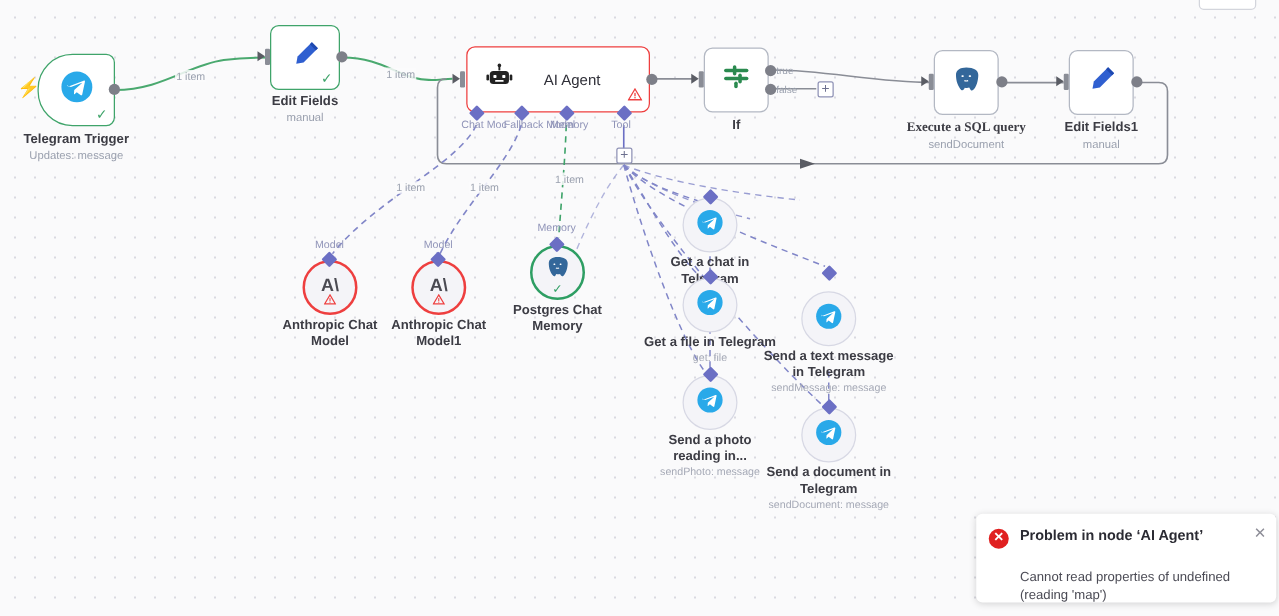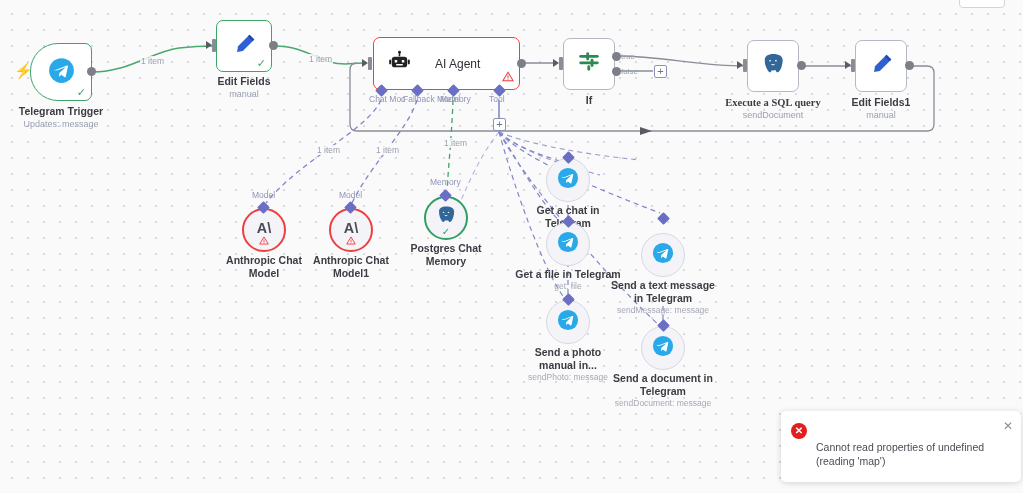--- a/index.html
+++ b/index.html
@@ -413,21 +413,21 @@
   <div class="circ-node" style="left:546px; top:300px;">
     <div class="circ">
       <span>
         <svg width="22" height="22" viewBox="0 0 24 24">
           <circle cx="12" cy="12" r="11" fill="#29a9e9"></circle>
           <path d="M5.6 11.9l11.2-4.3c.6-.2 1.1.1.9.9l-1.9 8.9c-.1.6-.5.8-1 .5l-2.9-2.1-1.4 1.3c-.2.2-.3.2-.6.2l.2-3 5.4-4.9c.2-.2 0-.3-.3-.1L7.8 12l-2.3-.7c-.5-.2-.5-.5.1-.7z" fill="#fff"></path>
         </svg>
       </span>
     </div>
     <div class="circ-title">Send a photo
-manual in...</div>
+reading in...</div>
     <div class="circ-sub" style="top:72px;">sendPhoto: message</div>
   </div>
   <div class="diamond" style="left:564px; top:295px;"></div>
 
   <div class="circ-node" style="left:641px; top:326px;">
     <div class="circ">
       <span>
         <svg width="22" height="22" viewBox="0 0 24 24">
           <circle cx="12" cy="12" r="11" fill="#29a9e9"></circle>
           <path d="M5.6 11.9l11.2-4.3c.6-.2 1.1.1.9.9l-1.9 8.9c-.1.6-.5.8-1 .5l-2.9-2.1-1.4 1.3c-.2.2-.3.2-.6.2l.2-3 5.4-4.9c.2-.2 0-.3-.3-.1L7.8 12l-2.3-.7c-.5-.2-.5-.5.1-.7z" fill="#fff"></path>
@@ -438,18 +438,19 @@
 Telegram</div>
     <div class="circ-sub" style="top:72px;">sendDocument: message</div>
   </div>
   <div class="diamond" style="left:659px; top:321px;"></div>
 
   <div id="top-widget"></div>
 
   <div id="toast">
     <div class="toast-icon">✕</div>
     <div>
+      <div class="toast-title">Problem in node ‘AI Agent’</div>
       <div class="toast-msg">Cannot read properties of undefined (reading 'map')</div>
     </div>
     <div class="toast-close">✕</div>
   </div>
 
 </div>
 
 </body></html>

